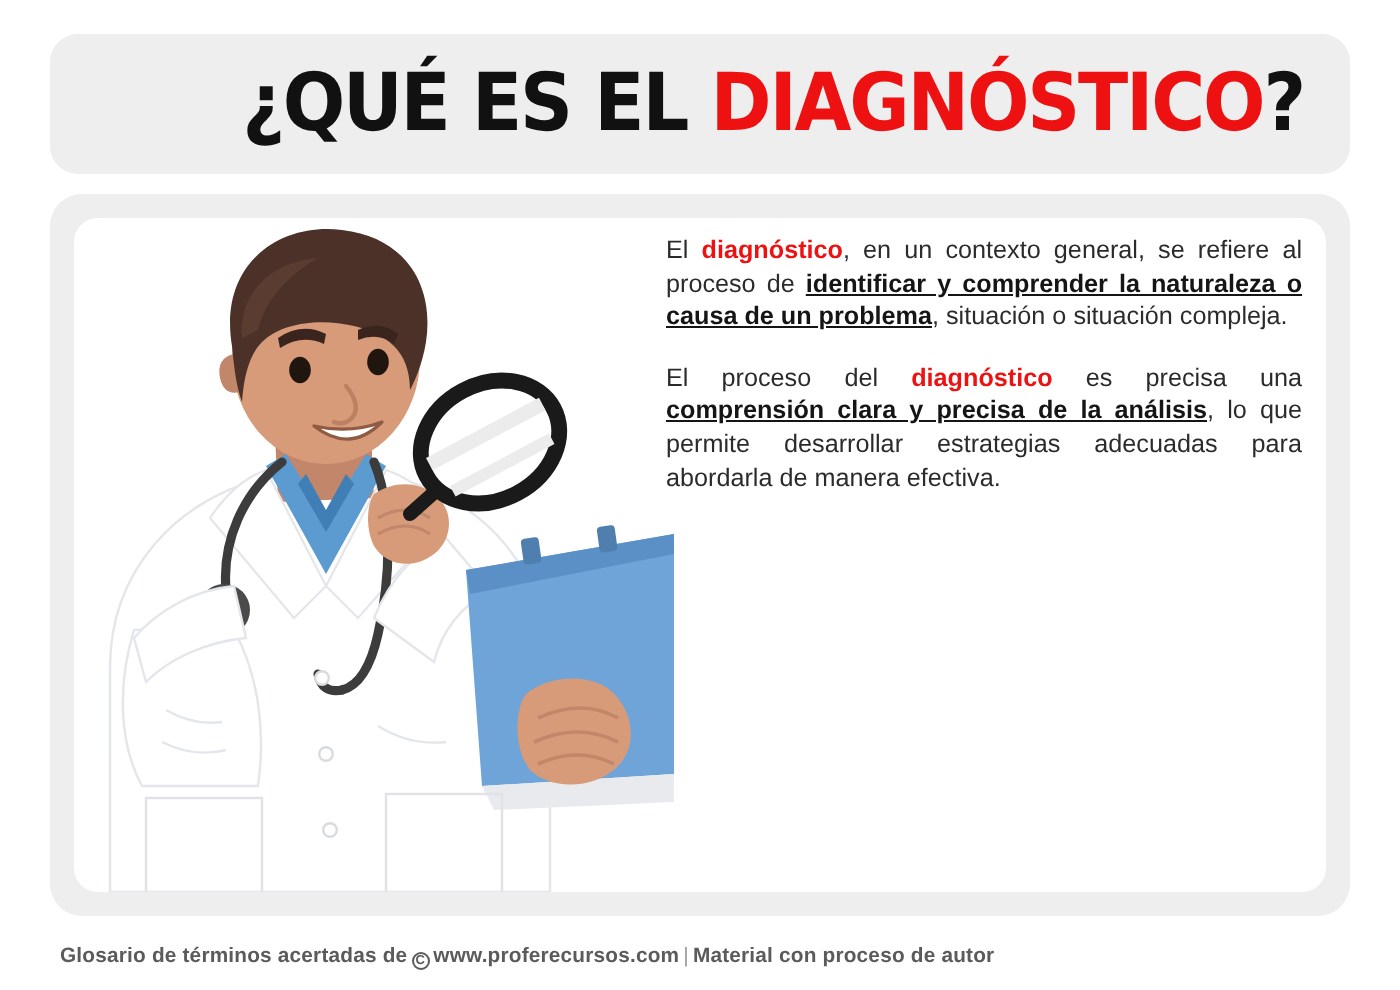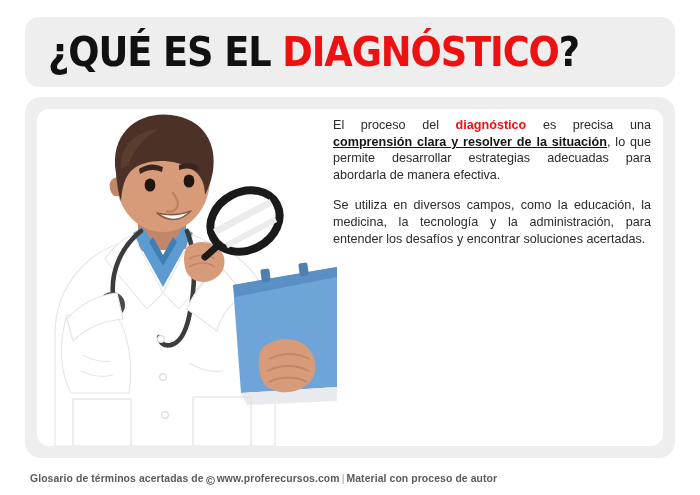--- a/index.html
+++ b/index.html
@@ -17,21 +17,21 @@
 
   
   #title-bar {
     position:absolute;
     left:25px; top:17px;
     width:650px; height:70px;
     background:#eeeeee;
     border-radius:14px;
     display:flex;
     align-items:center;
-    justify-content:flex-start;
+    justify-content:flex-end;
   }
   #title-text {
     font-family:"DejaVu Sans", sans-serif;
     font-weight:bold;
     font-size:40px;
     letter-spacing:-1.2px;
     line-height:1;
     white-space:nowrap;
     transform:scaleX(0.92);
     color:#111111;
@@ -205,22 +205,22 @@
             <rect x="156" y="288" width="58" height="52" fill="none" stroke="#dfe2e6" stroke-width="1.2"></rect>
 
             <path d="M46 246 q14 8 28 6" fill="none" stroke="#e3e6ea" stroke-width="1.2"></path>
             <path d="M44 262 q16 8 32 4" fill="none" stroke="#e3e6ea" stroke-width="1.2"></path>
             <path d="M152 254 q16 10 34 8" fill="none" stroke="#e3e6ea" stroke-width="1.2"></path>
           </g>
         </svg>
       </div>
 
       <div id="text-col">
-        <p><span>El proceso del </span><span class="kw">diagnóstico</span><span> es precisa una </span><span class="ul">comprensión clara y resolver de la situación</span><span>, lo que permite desarrollar estrategias adecuadas para abordarla de manera efectiva.</span></p>
-        <p>Se utiliza en diversos campos, como la educación, la medicina, la tecnología y la administración, para entender los desafíos y encontrar soluciones acertadas.</p>
+        <p><span>El </span><span class="kw">diagnóstico</span><span>, en un contexto general, se refiere al proceso de </span><span class="ul">identificar y comprender la naturaleza o causa de un problema</span><span>, situación o situación compleja.</span></p>
+        <p><span>El proceso del </span><span class="kw">diagnóstico</span><span> es precisa una </span><span class="ul">comprensión clara y precisa de la análisis</span><span>, lo que permite desarrollar estrategias adecuadas para abordarla de manera efectiva.</span></p>
       </div>
 
     </div>
   </div>
 
   <div id="footer">
     <div id="footer-text"><span>Glosario de términos acertadas de</span><span class="copy-mark">C</span><span>www.proferecursos.com</span><span class="sep">|</span><span>Material con proceso de autor</span></div>
 
   </div>
 

